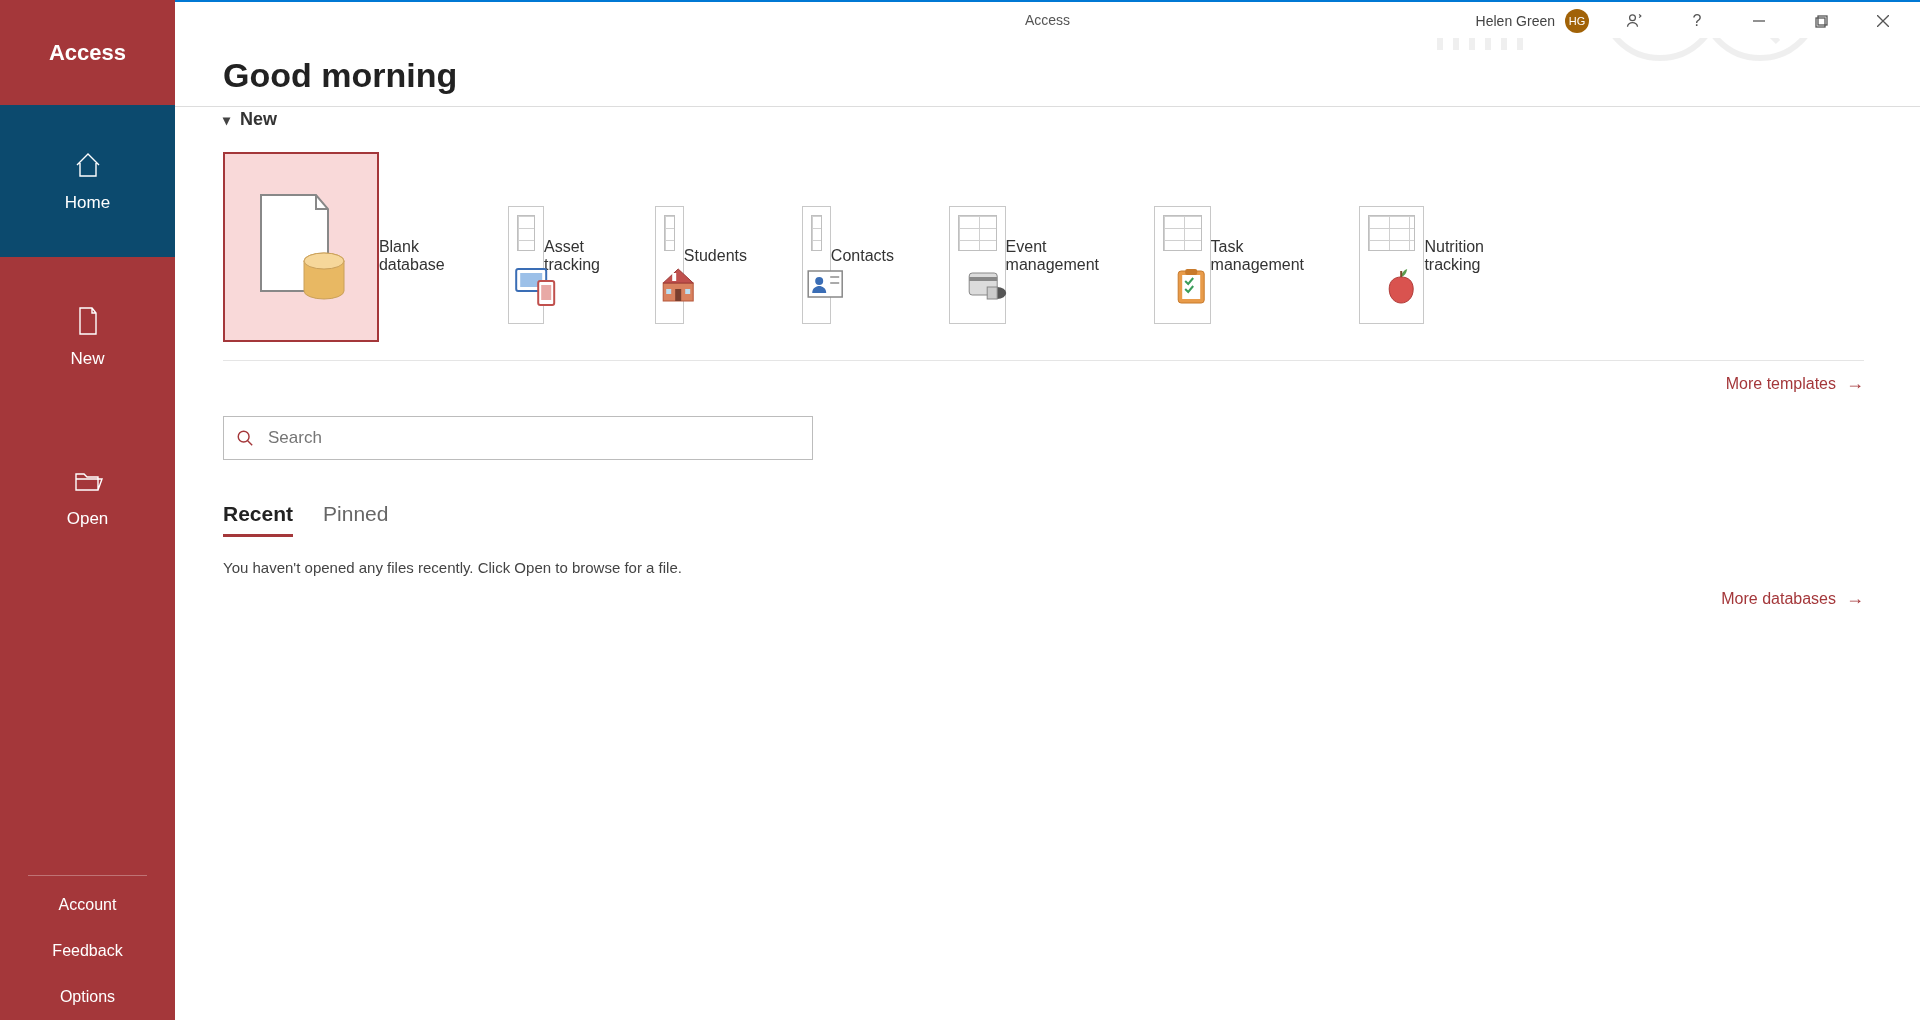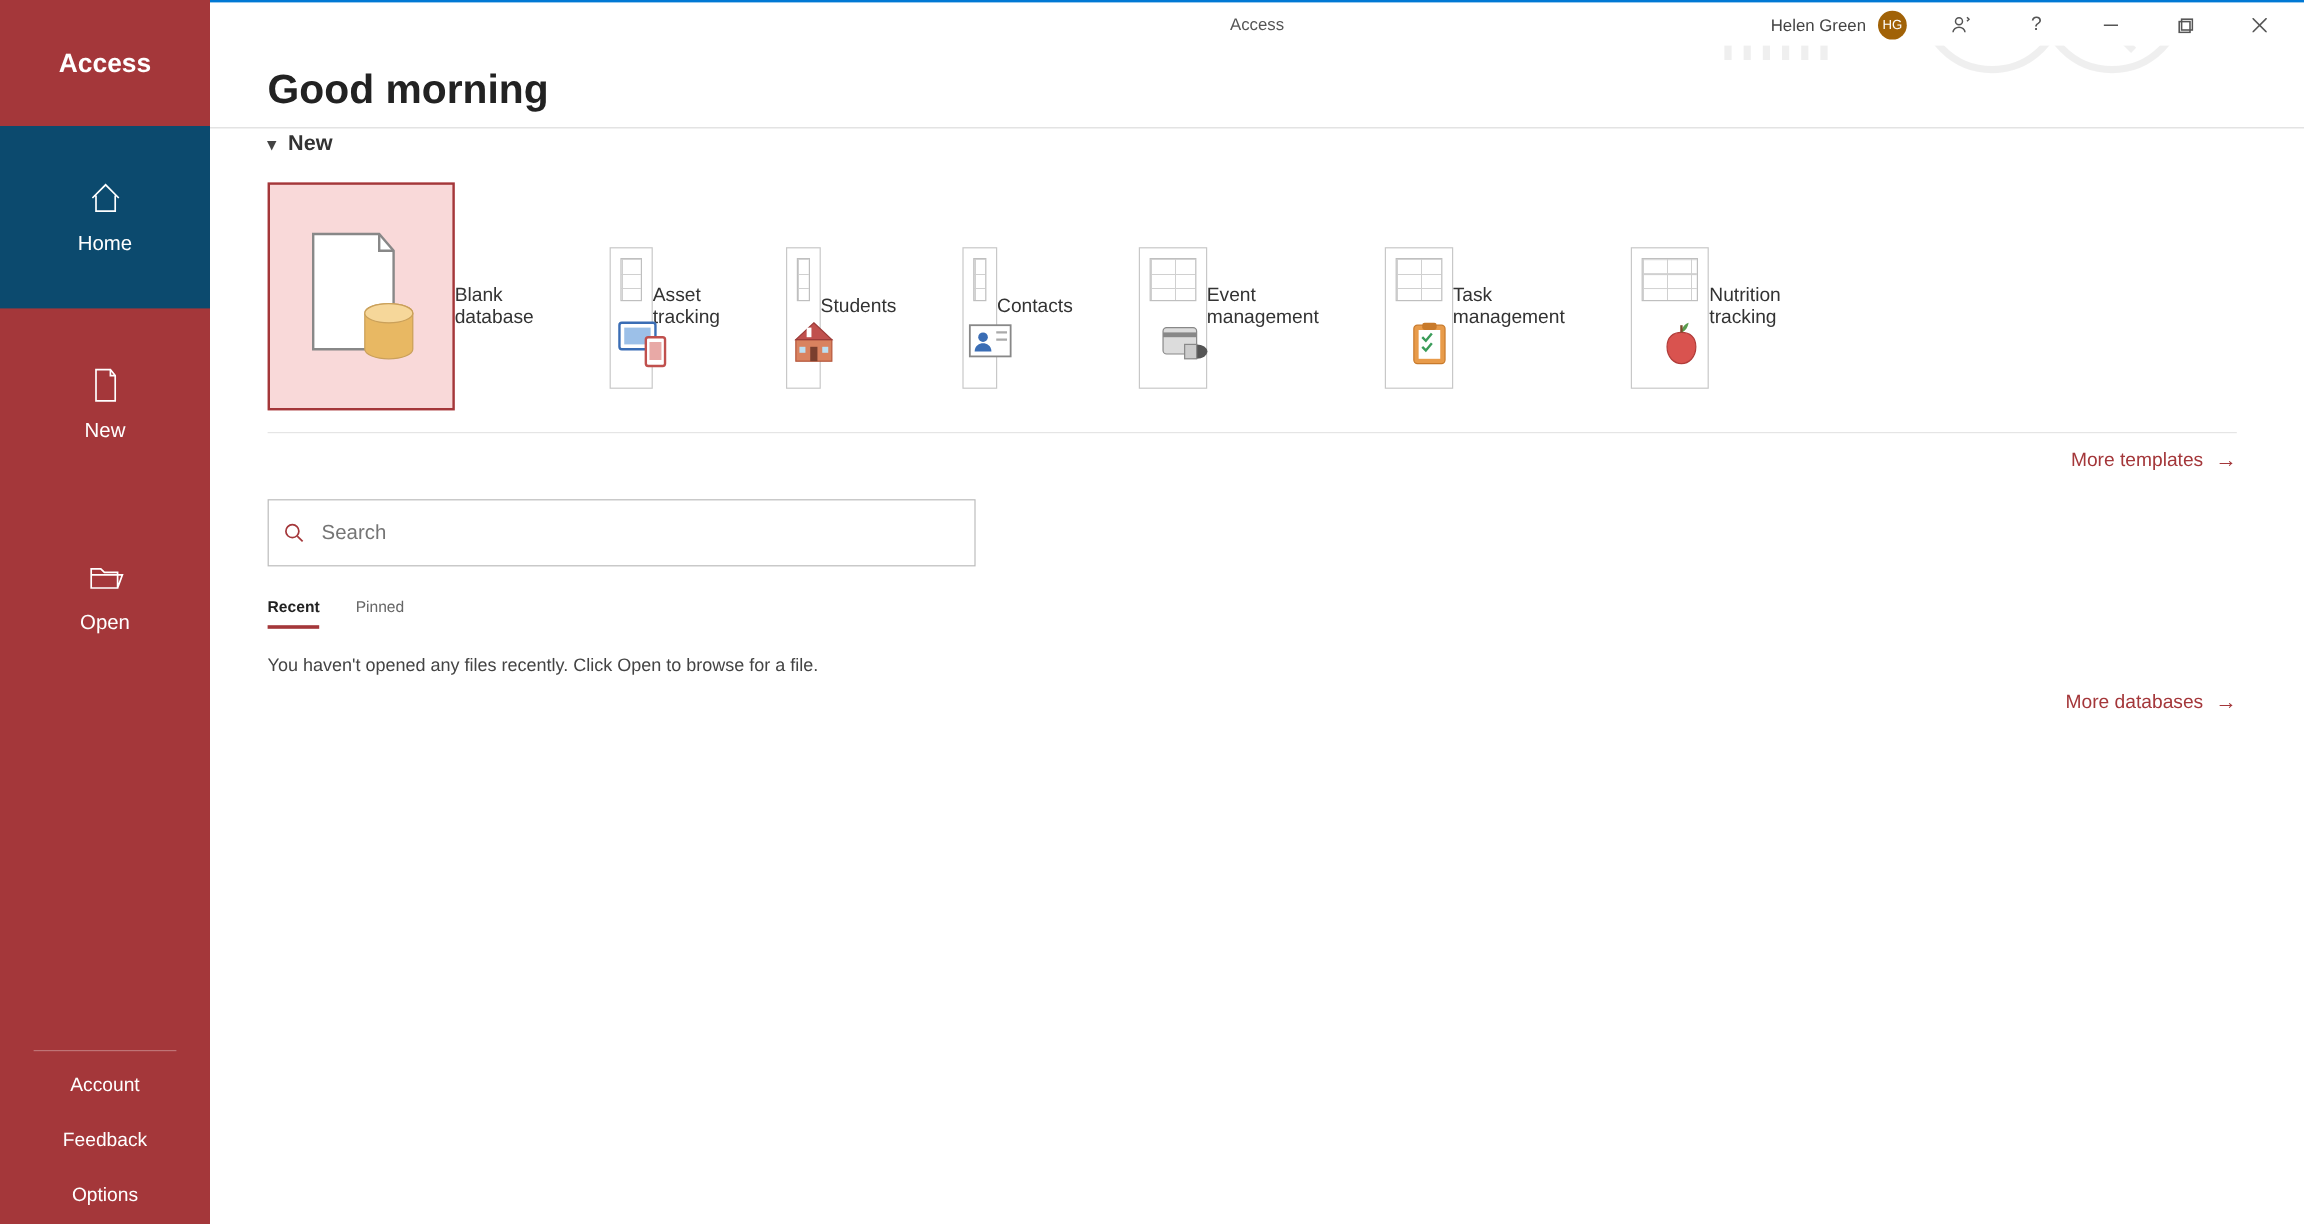--- a/index.html
+++ b/index.html
@@ -203,21 +203,21 @@
     cursor: pointer;
     display: flex;
     justify-content: flex-end;
     align-items: center;
     gap: 10px;
   }
   .more-link .arrow { font-size: 18px; }
 
   .search-box {
     width: 590px;
-    height: 56px;
+    height: 44px;
     border: 1px solid #bcbcbc;
     display: flex;
     align-items: center;
     padding: 0 12px;
     gap: 14px;
     margin-bottom: 26px;
   }
   .search-box input {
     border: none;
     outline: none;
@@ -226,24 +226,25 @@
     background: transparent;
   }
   .search-icon { width: 18px; height:18px; color:#a4373a; }
 
   .tabs {
     display: flex;
     gap: 30px;
     margin-bottom: 22px;
   }
   .tab {
-    font-size: 13px;
+    font-size: 21px;
     color: #666;
     padding-bottom: 8px;
     cursor: pointer;
+    margin-top: 16px;
   }
   .tab.active {
     color: #222;
     font-weight: 600;
     border-bottom: 3px solid #a4373a;
   }
   .empty-msg { font-size: 15px; color: #444; margin-bottom: 8px; }
 
 </style>
 </head>

